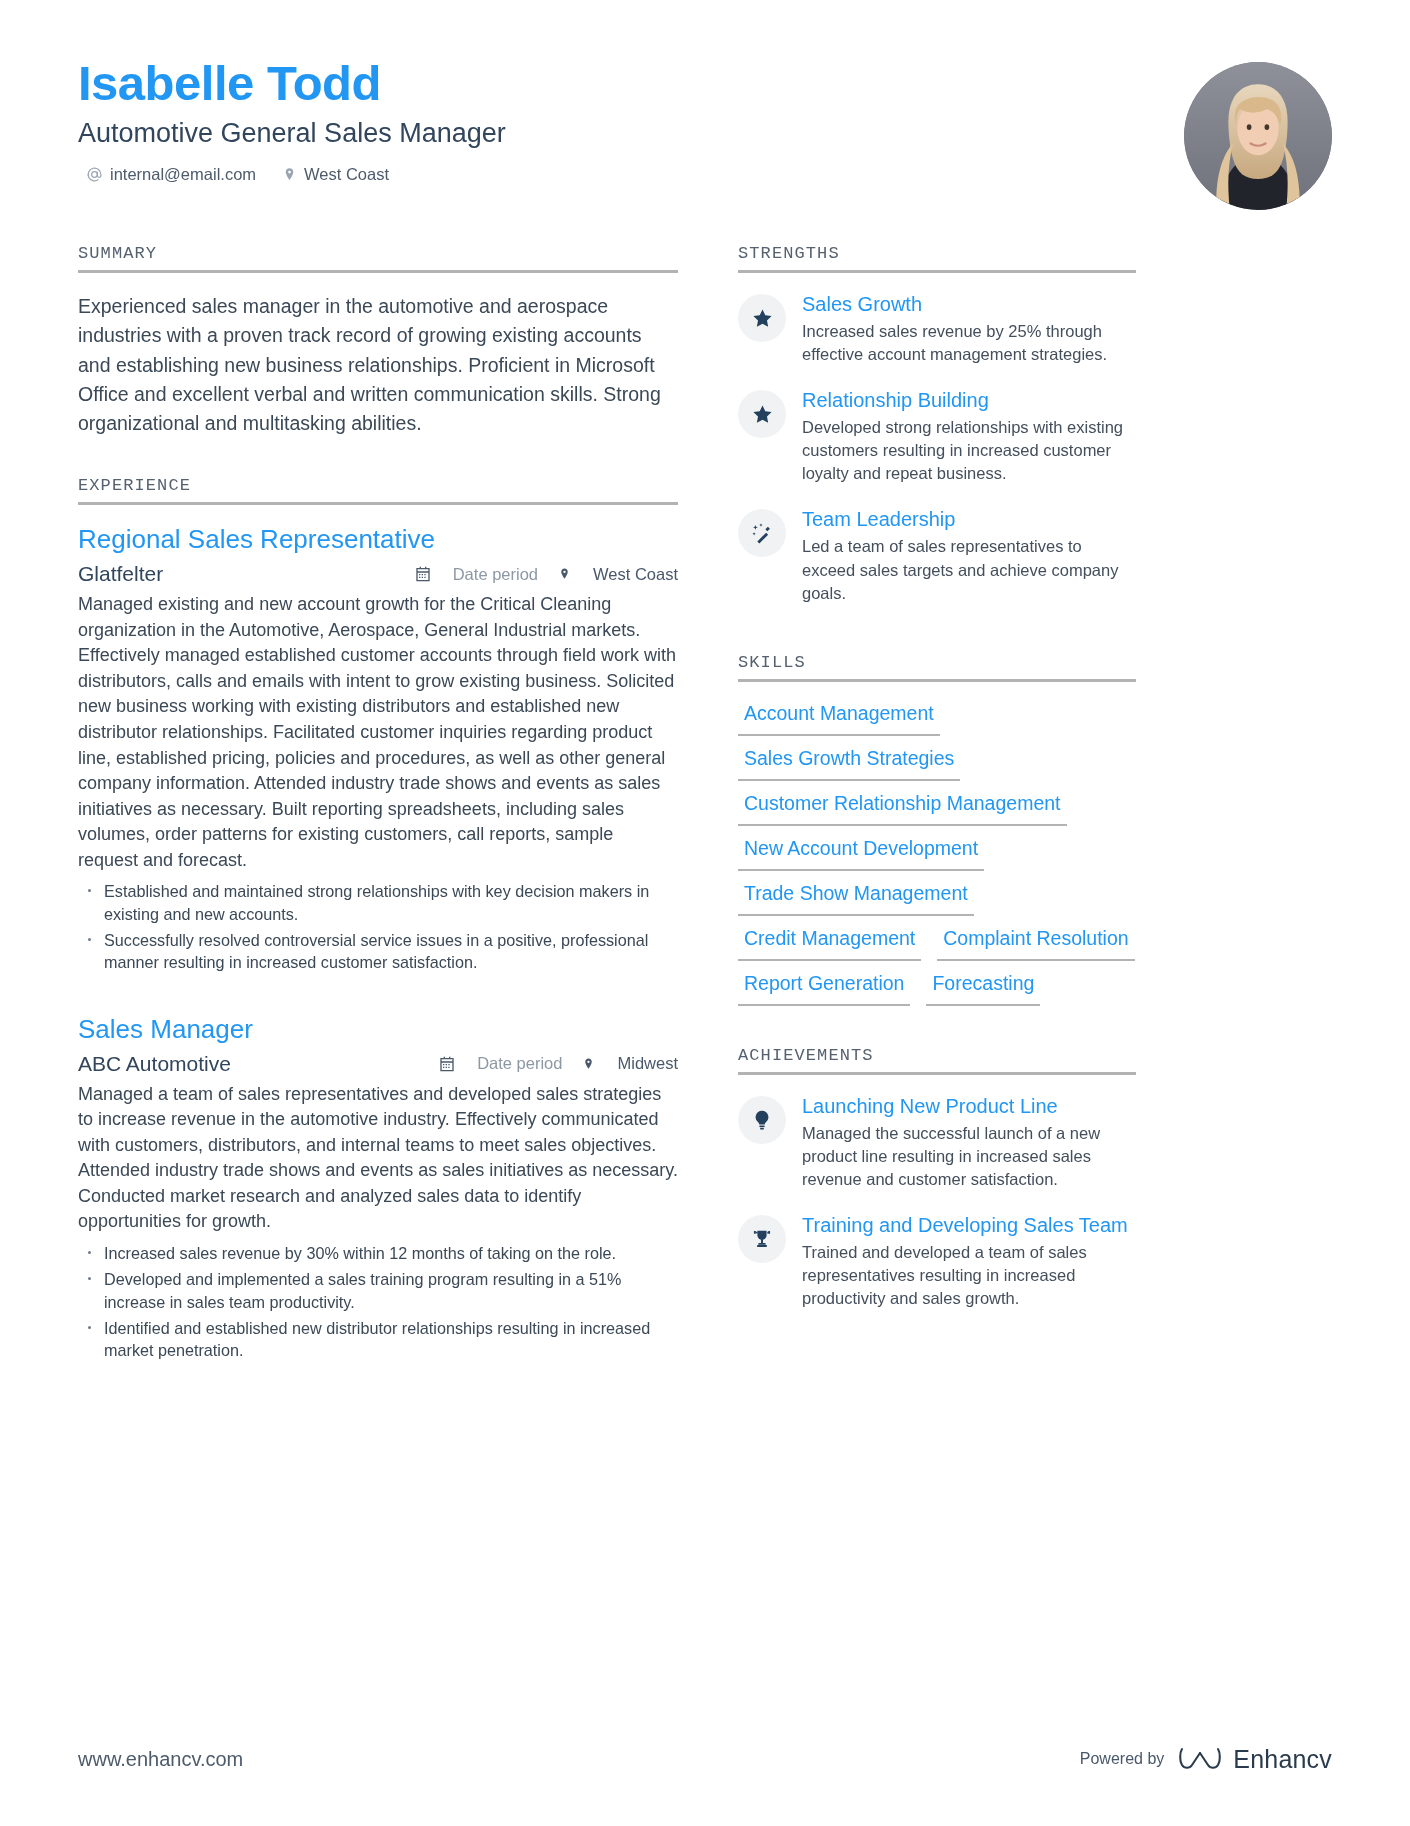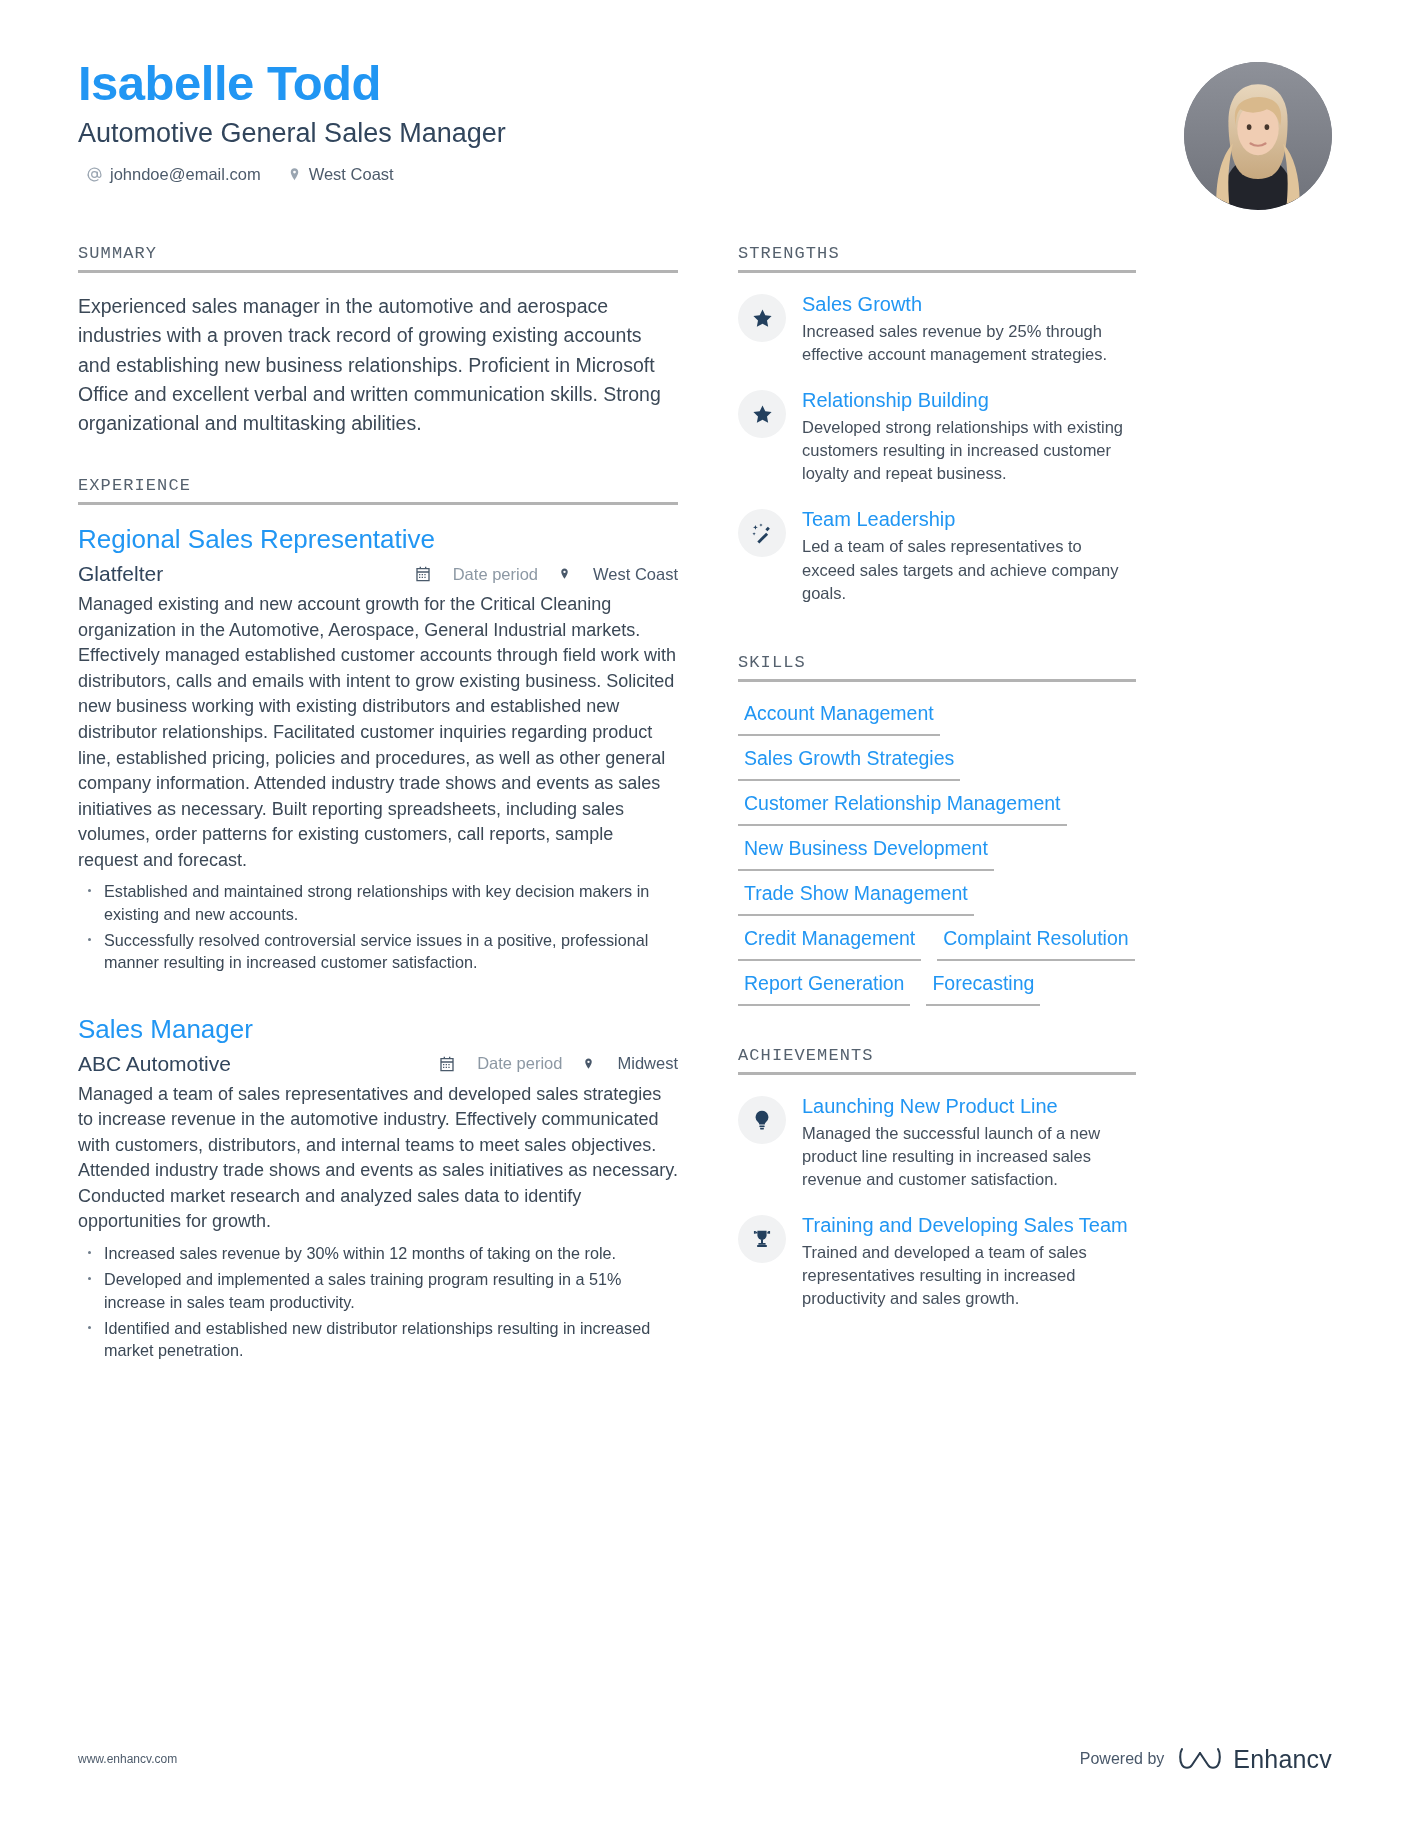--- a/index.html
+++ b/index.html
@@ -193,21 +193,21 @@
 
   
   .footer {
     position: absolute;
     left: 78px; right: 78px;
     bottom: 52px;
     display: flex;
     align-items: center;
     justify-content: space-between;
   }
-  .footer-url { font-size: 12px; color: #4d5b6b; }
+  .footer-url { font-size: 20px; color: #4d5b6b; }
   .footer-right {
     display: flex;
     align-items: center;
     gap: 14px;
   }
   .powered { font-size: 16px; color: #49586a; }
   .brand {
     display: flex;
     align-items: center;
     gap: 11px;
@@ -228,21 +228,21 @@
     <div class="name">Isabelle Todd</div>
     <div class="role">Automotive General Sales Manager</div>
     <div class="contact-row">
       <div class="contact-item">
         <span>
           <svg width="17" height="17" viewBox="0 0 24 24" fill="none" stroke="#9aa5b1" stroke-width="1.7">
             <circle cx="12" cy="12" r="4"></circle>
             <path d="M16 8v5.5a2.5 2.5 0 0 0 5 0V12a9 9 0 1 0-3.5 7.1"></path>
           </svg>
         </span>
-        <span>johndoe@email.com</span>
+        <span>internal@email.com</span>
       </div>
       <div class="contact-item">
         <span>
           <svg width="15" height="17" viewBox="0 0 24 24" fill="#9aa5b1">
             <path d="M12 2C8.5 2 6 4.6 6 8c0 4.6 6 13 6 13s6-8.4 6-13c0-3.4-2.5-6-6-6zm0 8.2A2.2 2.2 0 1 1 12 5.8a2.2 2.2 0 0 1 0 4.4z"></path>
           </svg>
         </span>
         <span>West Coast</span>
       </div>
     </div>
@@ -408,21 +408,21 @@
 
       <div class="gap-md"></div>
 
       <div class="section">
         <div class="section-title">SKILLS</div>
         <div class="section-rule"></div>
         <div class="skills-wrap">
           <div class="skill">Account Management</div>
           <div class="skill">Sales Growth Strategies</div>
           <div class="skill">Customer Relationship Management</div>
-          <div class="skill">New Business Development</div>
+          <div class="skill">New Account Development</div>
           <div class="skill">Trade Show Management</div>
           <div class="skill">Credit Management</div>
           <div class="skill">Complaint Resolution</div>
           <div class="skill">Report Generation</div>
           <div class="skill">Forecasting</div>
         </div>
       </div>
 
       <div class="gap-lg"></div>
 

